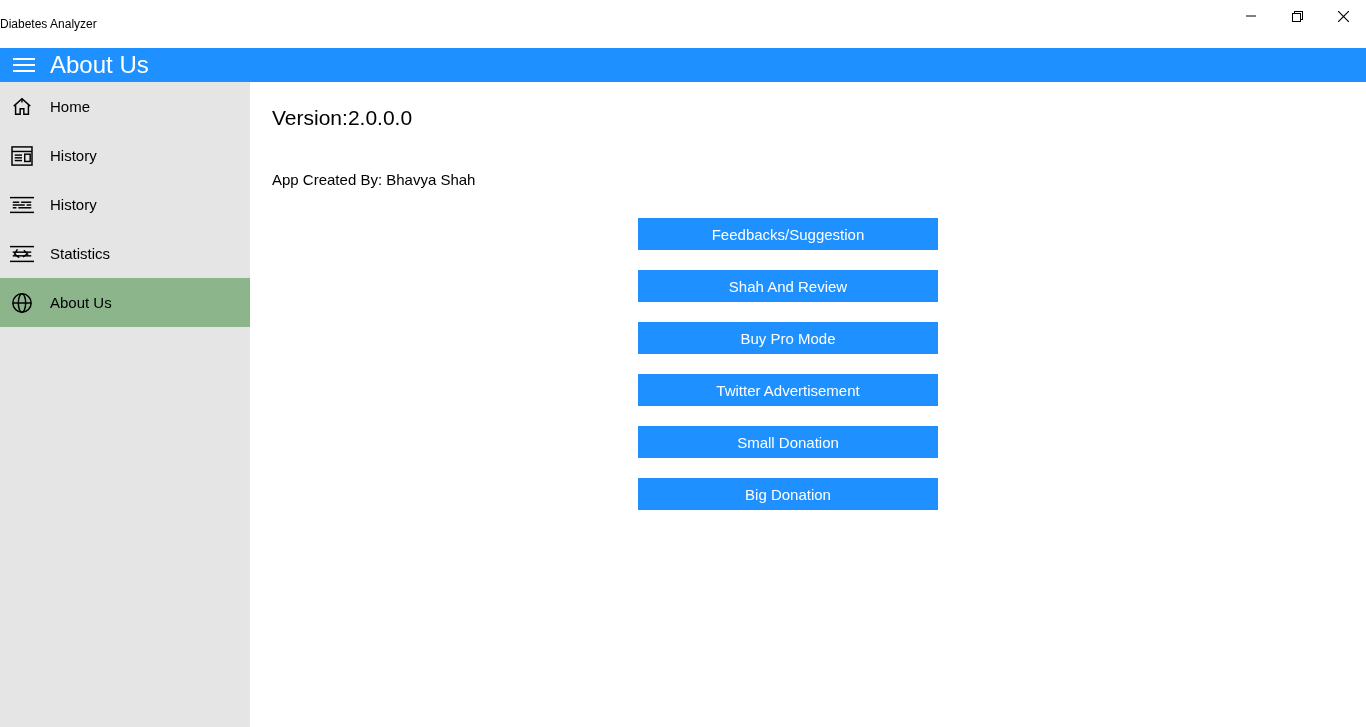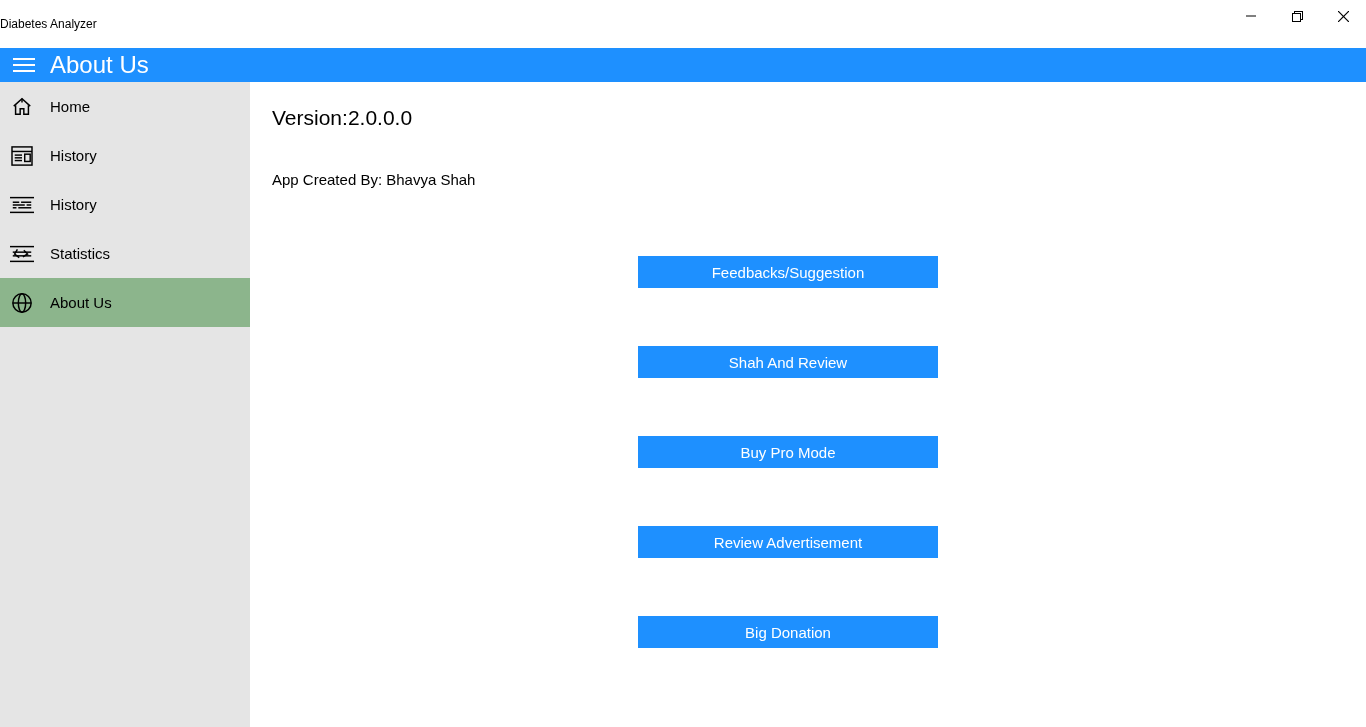--- a/index.html
+++ b/index.html
@@ -111,21 +111,20 @@
   .action-btn {
     width: 300px;
     height: 32px;
     background: #1e90ff;
     color: #ffffff;
     font-size: 15px;
     display: flex;
     align-items: center;
     justify-content: center;
     cursor: default;
-    margin-top: 38px;
   }
 </style>
 </head>
 <body>
 
 <div class="titlebar">
   <span>Diabetes Analyzer</span>
   <div class="titlebar-controls">
     <div class="titlebar-btn">
       <svg width="10" height="10" viewBox="0 0 10 10">
@@ -230,17 +229,18 @@
   </div>
 
   <div class="content">
     <div class="version">Version:2.0.0.0</div>
     <div class="info-line">App Created By: Bhavya Shah</div>
 
     <div class="buttons">
       <div class="action-btn">Feedbacks/Suggestion</div>
       <div class="action-btn">Shah And Review</div>
       <div class="action-btn">Buy Pro Mode</div>
-      <div class="action-btn">Review Advertisement</div>
+      <div class="action-btn">Twitter Advertisement</div>
+      <div class="action-btn">Small Donation</div>
       <div class="action-btn">Big Donation</div>
     </div>
   </div>
 </div>
 
 </body></html>

